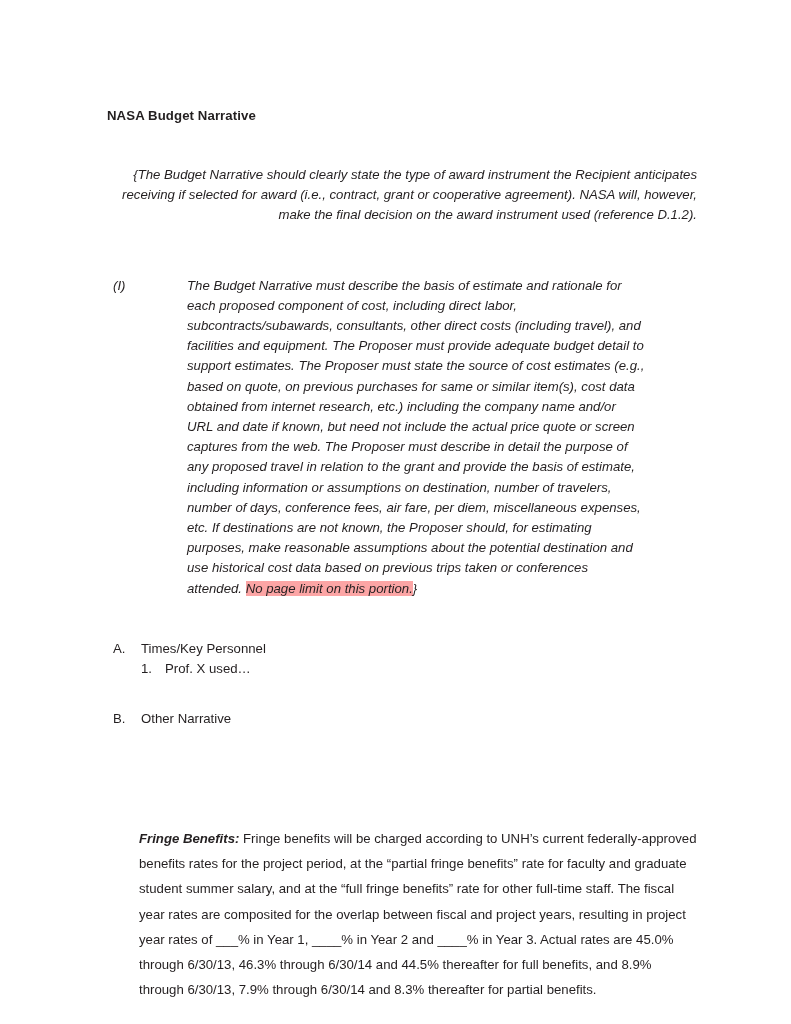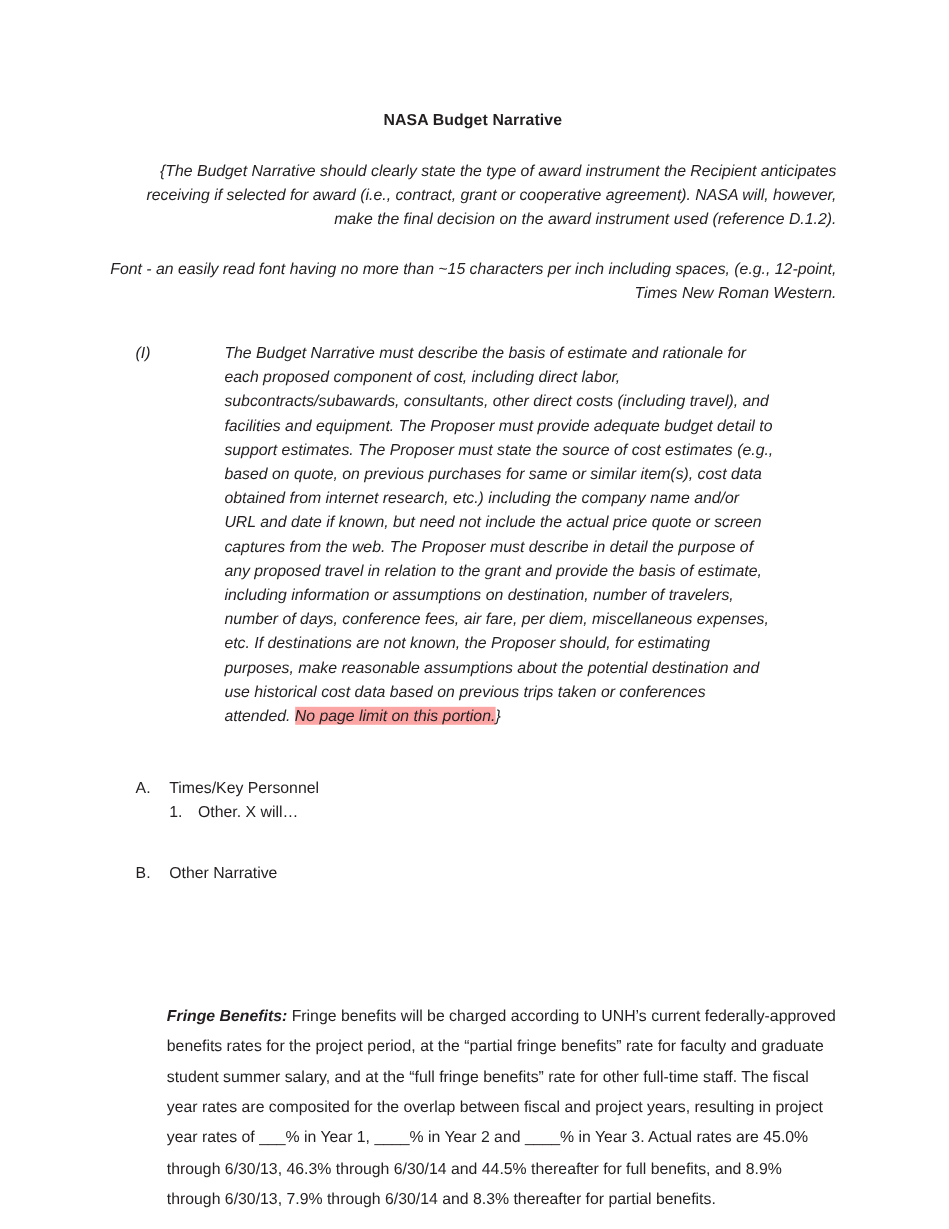--- a/index.html
+++ b/index.html
@@ -24,22 +24,21 @@
   .doc {
     position: absolute;
     left: 91px;
     top: 0;
     width: 606px;
   }
 
   .doc-title {
     font-weight: bold;
     font-size: 13.2px;
-    text-align: center;
-    margin: 0;
+    margin: 16px;
     padding-top: 92px;
     letter-spacing: 0.1px;
   }
 
   .para {
     font-size: 13.2px;
     line-height: 20.2px;
     margin: 0;
     text-align: right;
   }
@@ -124,39 +123,38 @@
   <div class="doc">
 
     <h1 class="doc-title">NASA Budget Narrative</h1>
 
     <div class="gap-26"></div>
 
     <p class="para italic">{The Budget Narrative should clearly state the type of award instrument the Recipient anticipates receiving if selected for award (i.e., contract, grant or cooperative agreement). NASA will, however, make the final decision on the award instrument used (reference D.1.2).</p>
 
     <div class="gap-20"></div>
 
-    <p class="para italic">Font - an easily read font having no more than ~15 characters per inch including spaces, (e.g., 12-point, Times New Roman Western.</p>
 
     <div class="gap-30"></div>
 
     <div class="roman-item">
       <span class="roman-marker">(I)</span>
       <span>The Budget Narrative must describe the basis of estimate and rationale for each proposed component of cost, including direct labor, subcontracts/subawards, consultants, other direct costs (including travel), and facilities and equipment. The Proposer must provide adequate budget detail to support estimates. The Proposer must state the source of cost estimates (e.g., based on quote, on previous purchases for same or similar item(s), cost data obtained from internet research, etc.) including the company name and/or URL and date if known, but need not include the actual price quote or screen captures from the web. The Proposer must describe in detail the purpose of any proposed travel in relation to the grant and provide the basis of estimate, including information or assumptions on destination, number of travelers, number of days, conference fees, air fare, per diem, miscellaneous expenses, etc. If destinations are not known, the Proposer should, for estimating purposes, make reasonable assumptions about the potential destination and use historical cost data based on previous trips taken or conferences attended. </span><span class="hl">No page limit on this portion.</span><span>}</span>
     </div>
 
     <div class="gap-40"></div>
 
     <div class="alpha-item">
       <span class="alpha-marker">A.</span>
       <span>Times/Key Personnel</span>
     </div>
 
     <div class="num-item">
       <span class="num-marker">1.</span>
-      <span>Other. X will…</span>
+      <span>Prof. X used…</span>
     </div>
 
     <div class="gap-30"></div>
 
     <div class="alpha-item">
       <span class="alpha-marker">B.</span>
       <span>Other Narrative</span>
     </div>
 
     <div class="gap-37"></div>

